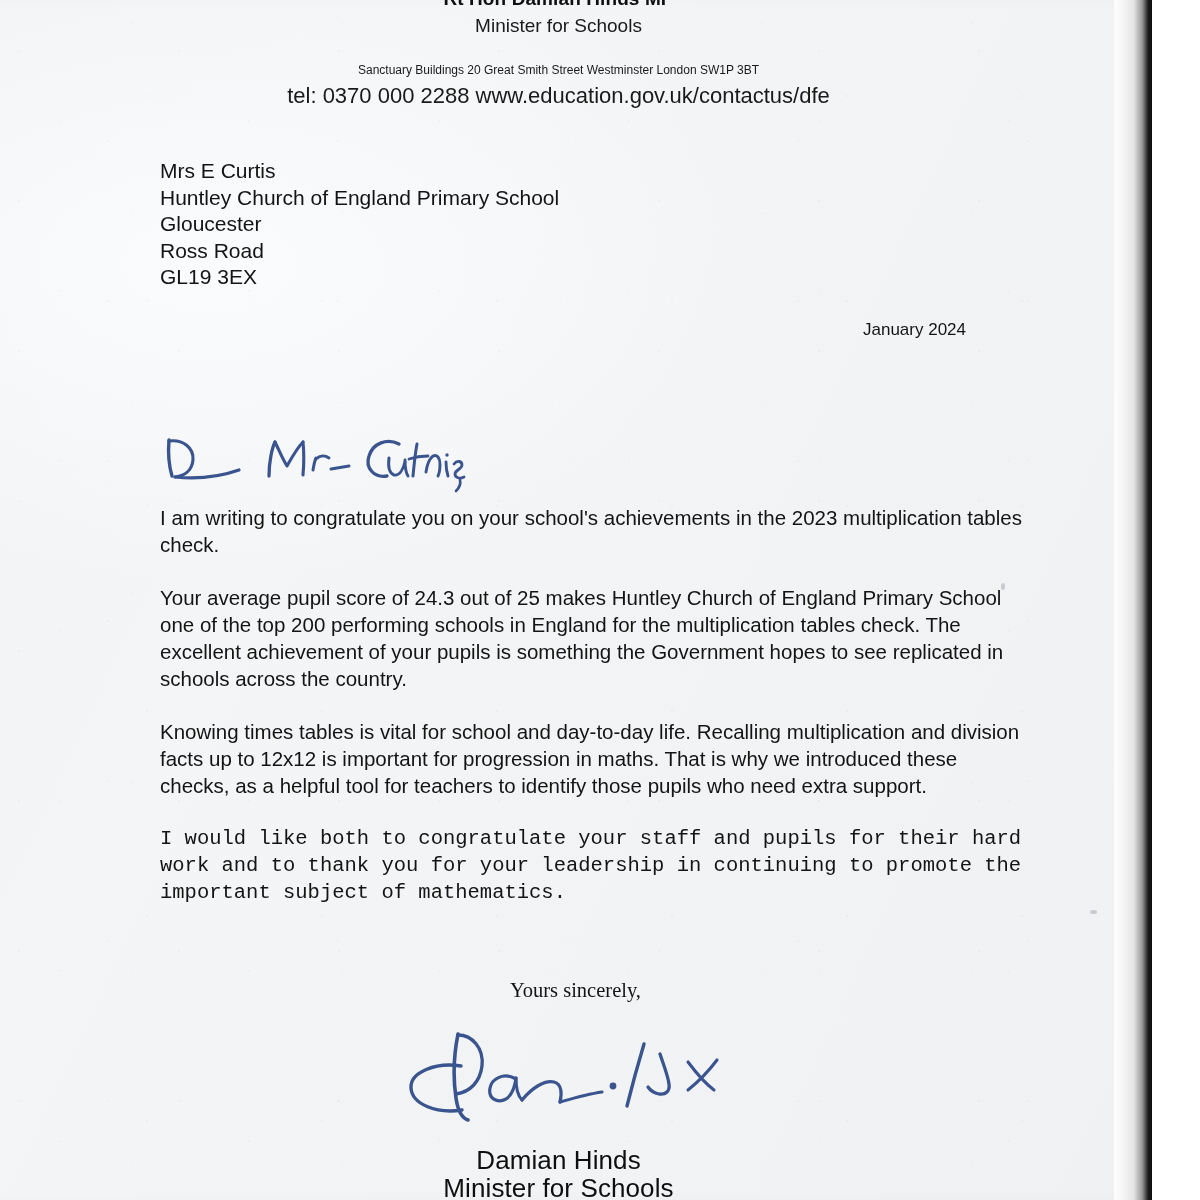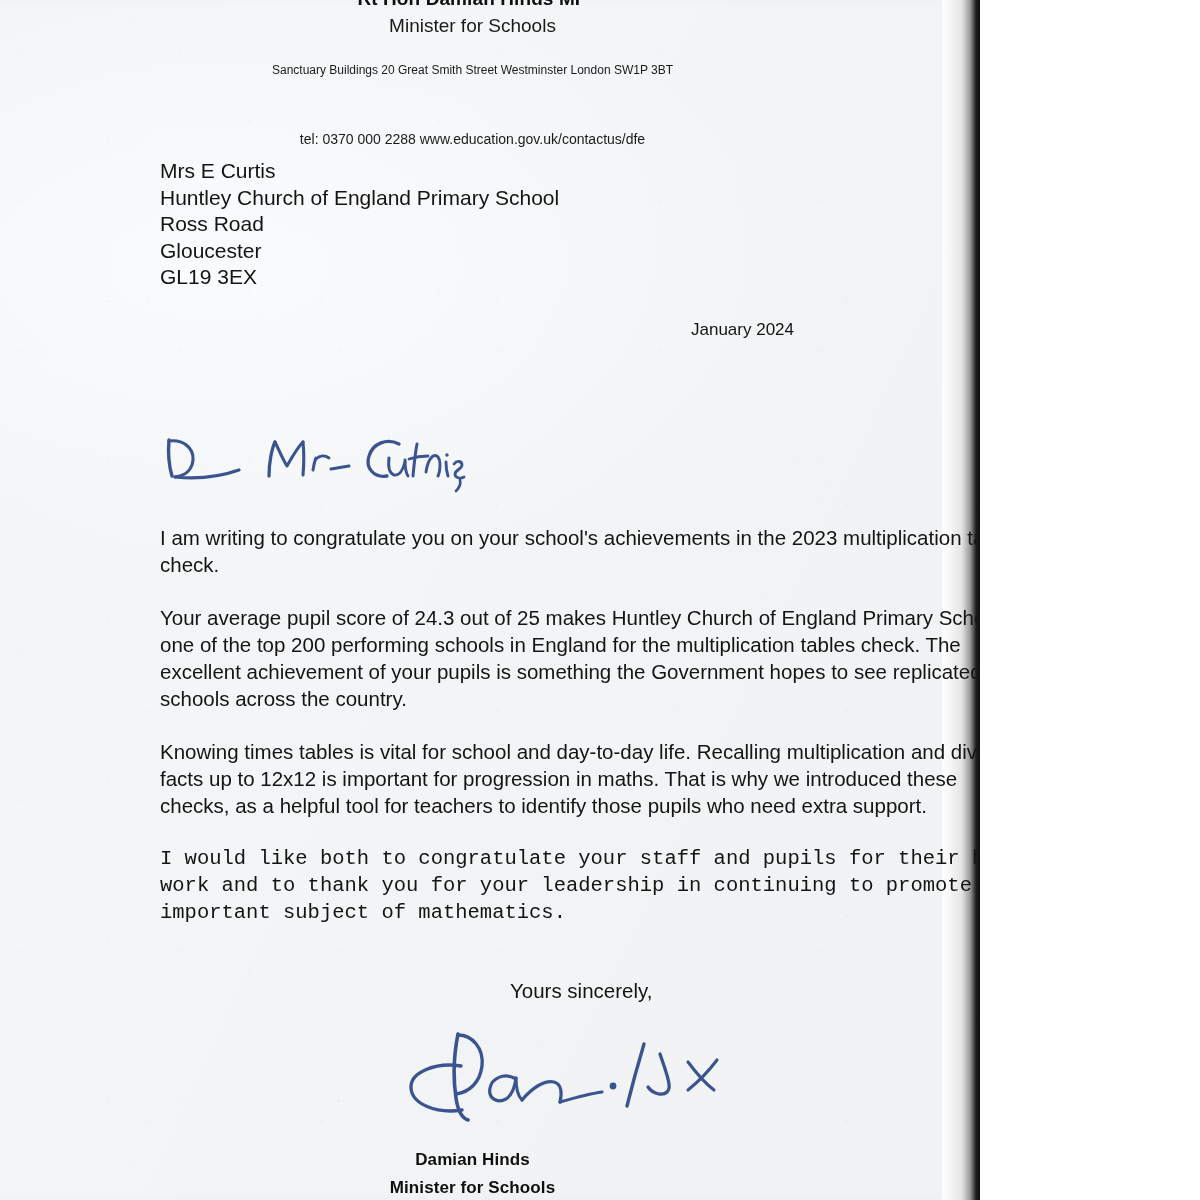--- a/index.html
+++ b/index.html
@@ -4,21 +4,21 @@
 <title>Scanned Letter</title>
 <style>
   html, body {
     margin: 0;
     padding: 0;
     background: #ffffff;
   }
 
   .scan-viewport {
     position: relative;
-    width: 980px;
+    width: 1152px;
     height: 1200px;
     overflow: hidden;
     background: #fdfdfd;
     font-family: "Liberation Sans", sans-serif;
   }
 
   
   .scan-bed {
     position: absolute;
     top: 0;
@@ -97,24 +97,23 @@
     line-height: 27px;
     color: #1a1a1a;
   }
   .lh-address {
     margin-top: 19px;
     font-size: 12px;
     line-height: 25px;
     color: #1a1a1a;
   }
   .lh-contact {
-    font-size: 14px;
+    font-size: 22px;
     line-height: 25px;
     color: #1a1a1a;
-    margin-top: 44px;
   }
 
   
   .recipient {
     position: absolute;
     left: 160px;
     top: 158px;
     font-size: 21px;
     line-height: 26.5px;
     color: #141414;
@@ -138,60 +137,61 @@
     top: 432px;
     width: 310px;
     height: 62px;
   }
   .salutation-ink svg { display: block; width: 100%; height: 100%; }
 
   
   .body {
     position: absolute;
     left: 160px;
-    top: 524px;
+    top: 504px;
     width: 862px;
     font-size: 20.5px;
     line-height: 27px;
     color: #141414;
   }
   .body p {
     margin: 0 0 26px 0;
   }
   .body p:last-child { margin-bottom: 0; font-family: Liberation Mono, monospace; }
 
   
   .closing {
     position: absolute;
     left: 510px;
     top: 979px;
     font-size: 20.5px;
     color: #141414;
     white-space: nowrap;
+    font-family: Liberation Serif, serif;
   }
 
   .signature-ink {
     position: absolute;
     left: 398px;
     top: 1026px;
     width: 360px;
     height: 96px;
   }
   .signature-ink svg { display: block; width: 100%; height: 100%; }
 
   .signoff {
     position: absolute;
     left: 0;
     right: 35px;
     top: 1146px;
     text-align: center;
   }
   .signoff div {
-    font-size: 17px;
-    font-weight: bold;
+    font-size: 26px;
+    font-weight: normal;
     line-height: 28px;
     color: #0f0f0f;
     letter-spacing: 0.1px;
   }
 </style>
 </head>
 <body>
 
 <div class="scan-viewport">
 
@@ -210,22 +210,22 @@
     <div class="letterhead">
       <div class="lh-name">Rt Hon Damian Hinds MP</div>
       <div class="lh-role">Minister for Schools</div>
       <div class="lh-address">Sanctuary Buildings 20 Great Smith Street Westminster London SW1P 3BT</div>
       <div class="lh-contact">tel: 0370 000 2288  www.education.gov.uk/contactus/dfe</div>
     </div>
 
     <div class="recipient">
       <div>Mrs E Curtis</div>
       <div>Huntley Church of England Primary School</div>
+      <div>Gloucester</div>
       <div>Ross Road</div>
-      <div>Gloucester</div>
       <div>GL19 3EX</div>
     </div>
 
     <div class="date-line">January 2024</div>
 
     <div class="salutation-ink">
       <svg viewBox="0 0 310 62" xmlns="http://www.w3.org/2000/svg" aria-hidden="true">
         <g fill="none" stroke="#3a5490" stroke-linecap="round" stroke-linejoin="round">
 
           <path d="M6 8 C5 20, 6 34, 9 44" stroke-width="3.4"></path>

